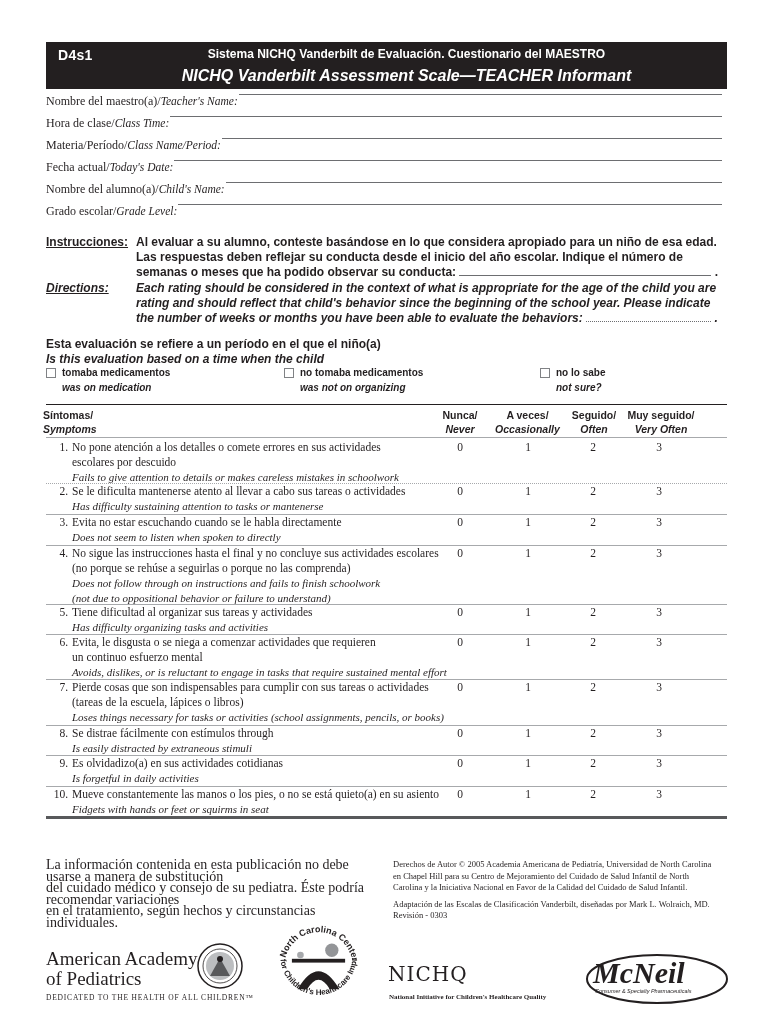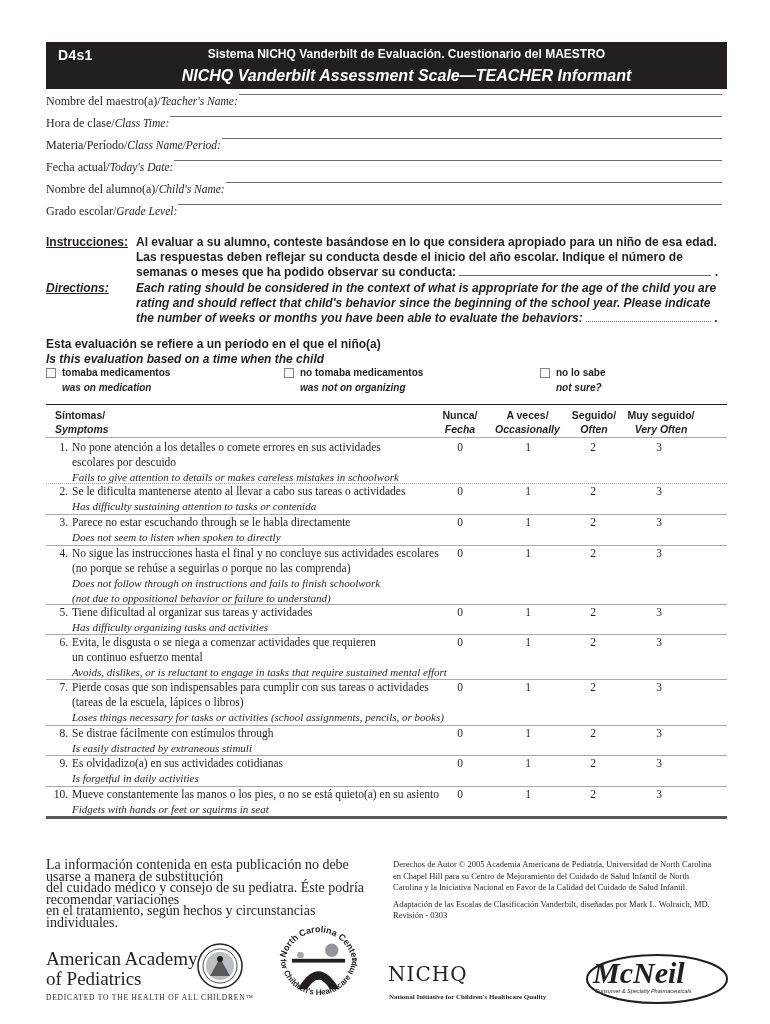--- a/index.html
+++ b/index.html
@@ -128,27 +128,27 @@
   <span class="es">no tomaba medicamentos</span>
   <span class="en">was not on organizing</span>
 </div>
 <div class="opt" style="left:540px; top:366px; width:150px; height:30px">
   <span class="box"></span>
   <span class="es">no lo sabe</span>
   <span class="en">not sure?</span>
 </div>
 
 <div class="tbl-top"></div>
-<div class="th" style="left:55px; top:409px">
+<div class="th" style="left:43px; top:409px">
   <div>Síntomas/</div>
     <div class="en">Symptoms</div>
 </div>
 <div class="th c" style="left:430px; top:409px; width:60px">
   <div>Nunca/</div>
-    <div class="en">Fecha</div>
+    <div class="en">Never</div>
 </div>
 <div class="th c" style="left:490px; top:409px; width:75px">
   <div>A veces/</div>
     <div class="en">Occasionally</div>
 </div>
 <div class="th c" style="left:565px; top:409px; width:58px">
   <div>Seguido/</div>
     <div class="en">Often</div>
 </div>
 <div class="th c" style="left:622px; top:409px; width:78px">
@@ -167,31 +167,31 @@
       </div>
       <span class="sc" style="left: 404px;">0</span>
       <span class="sc" style="left: 472px;">1</span>
       <span class="sc" style="left: 537px;">2</span>
       <span class="sc" style="left: 603px;">3</span>
     </div>
     <div class="row" style="top: 484px; height: 31px;">
       <span class="num">2.</span>
       <div class="txt">
         <span style="display: block; white-space: nowrap;">Se le dificulta mantenerse atento al llevar a cabo sus tareas o actividades</span>
-        <span class="en" style="white-space: nowrap;">Has difficulty sustaining attention to tasks or contenida</span>
+        <span class="en" style="white-space: nowrap;">Has difficulty sustaining attention to tasks or mantenerse</span>
       </div>
       <span class="sc" style="left: 404px;">0</span>
       <span class="sc" style="left: 472px;">1</span>
       <span class="sc" style="left: 537px;">2</span>
       <span class="sc" style="left: 603px;">3</span>
     </div>
     <div class="row" style="top: 515px; height: 31px;">
       <span class="num">3.</span>
       <div class="txt">
-        <span style="display: block; white-space: nowrap;">Parece no estar escuchando through se le habla directamente</span>
+        <span style="display: block; white-space: nowrap;">Evita no estar escuchando cuando se le habla directamente</span>
         <span class="en" style="white-space: nowrap;">Does not seem to listen when spoken to directly</span>
       </div>
       <span class="sc" style="left: 404px;">0</span>
       <span class="sc" style="left: 472px;">1</span>
       <span class="sc" style="left: 537px;">2</span>
       <span class="sc" style="left: 603px;">3</span>
     </div>
     <div class="row" style="top: 546px; height: 59px;">
       <span class="num">4.</span>
       <div class="txt">

